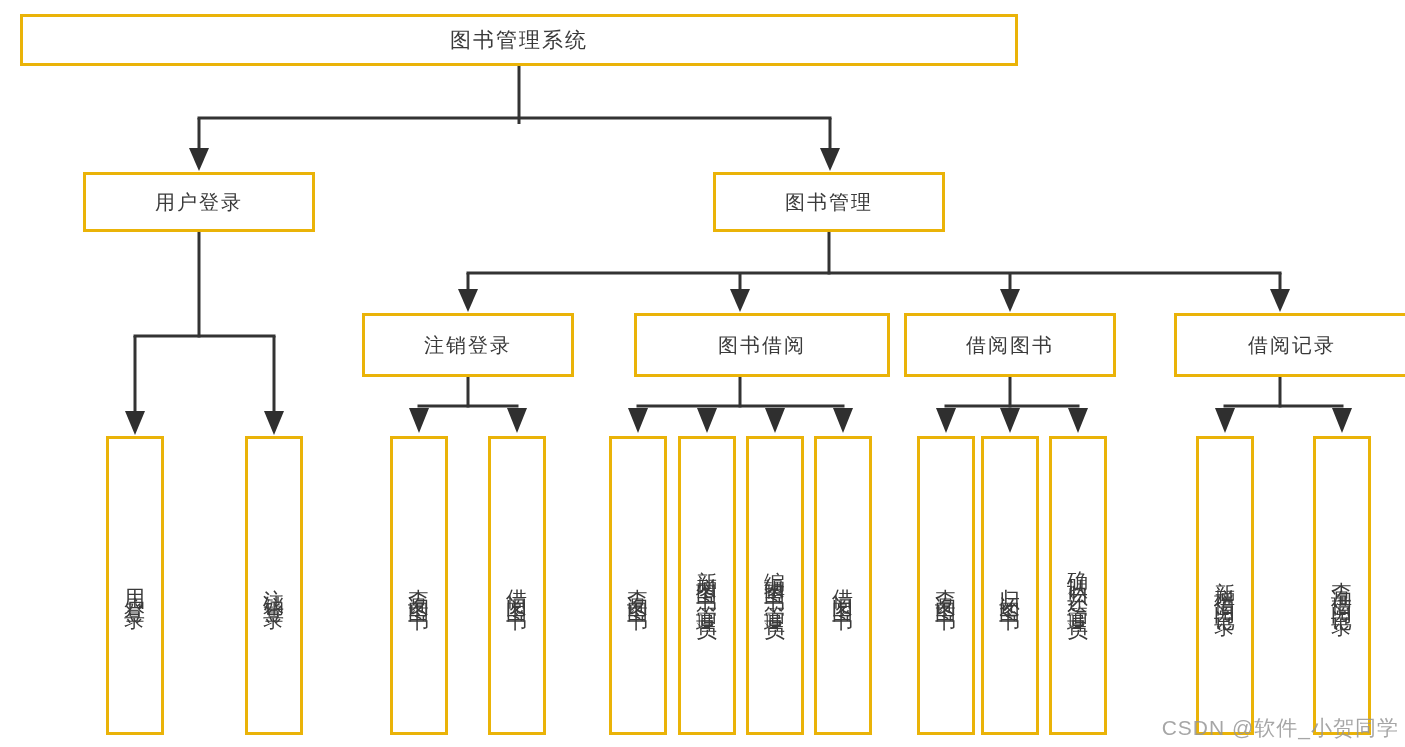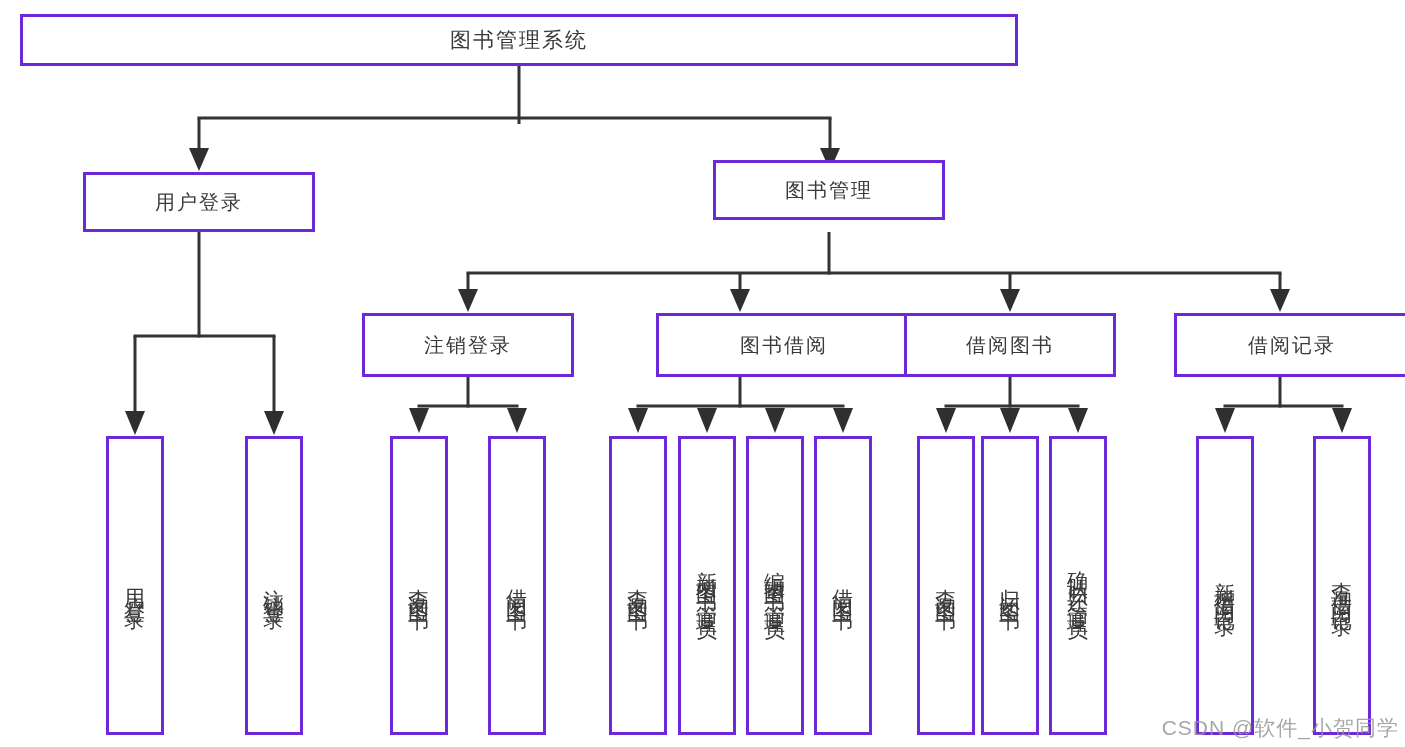--- a/index.html
+++ b/index.html
@@ -8,21 +8,21 @@
     width:1405px;height:747px;
     background:#ffffff;
     font-family:"Liberation Sans", sans-serif;
     overflow:hidden;
   }
   .connector-layer{position:absolute;left:0;top:0;z-index:1;}
   .node{
     position:absolute;
     box-sizing:border-box;
     background:#ffffff;
-    border:3px solid #6d28d9;
+    border:3px solid #eab308;
     display:flex;
     align-items:center;
     justify-content:center;
     color:#3a3a3a;
     z-index:2;
   }
   .hbox{font-size:20px;letter-spacing:2px;}
   .root-box{font-size:21px;}
   .vtext{
     writing-mode:vertical-rl;
@@ -103,28 +103,28 @@
     </g>
   </svg>
 
   <div class="node hbox root-box" style="left:20px;top:14px;width:998px;height:52px;">
     <span>图书管理系统</span>
   </div>
 
   <div class="node hbox" style="left:83px;top:172px;width:232px;height:60px;">
     <span>用户登录</span>
   </div>
-  <div class="node hbox" style="left:713px;top:160px;width:232px;height:60px;">
+  <div class="node hbox" style="left:713px;top:172px;width:232px;height:60px;">
     <span>图书管理</span>
   </div>
 
   <div class="node hbox" style="left:362px;top:313px;width:212px;height:64px;">
     <span>注销登录</span>
   </div>
-  <div class="node hbox" style="left:656px;top:313px;width:256px;height:64px;">
+  <div class="node hbox" style="left:634px;top:313px;width:256px;height:64px;">
     <span>图书借阅</span>
   </div>
   <div class="node hbox" style="left:904px;top:313px;width:212px;height:64px;">
     <span>借阅图书</span>
   </div>
   <div class="node hbox" style="left:1174px;top:313px;width:236px;height:64px;">
     <span>借阅记录</span>
   </div>
 
   <div class="node" style="left:106px;top:436px;width:58px;height:299px;">

